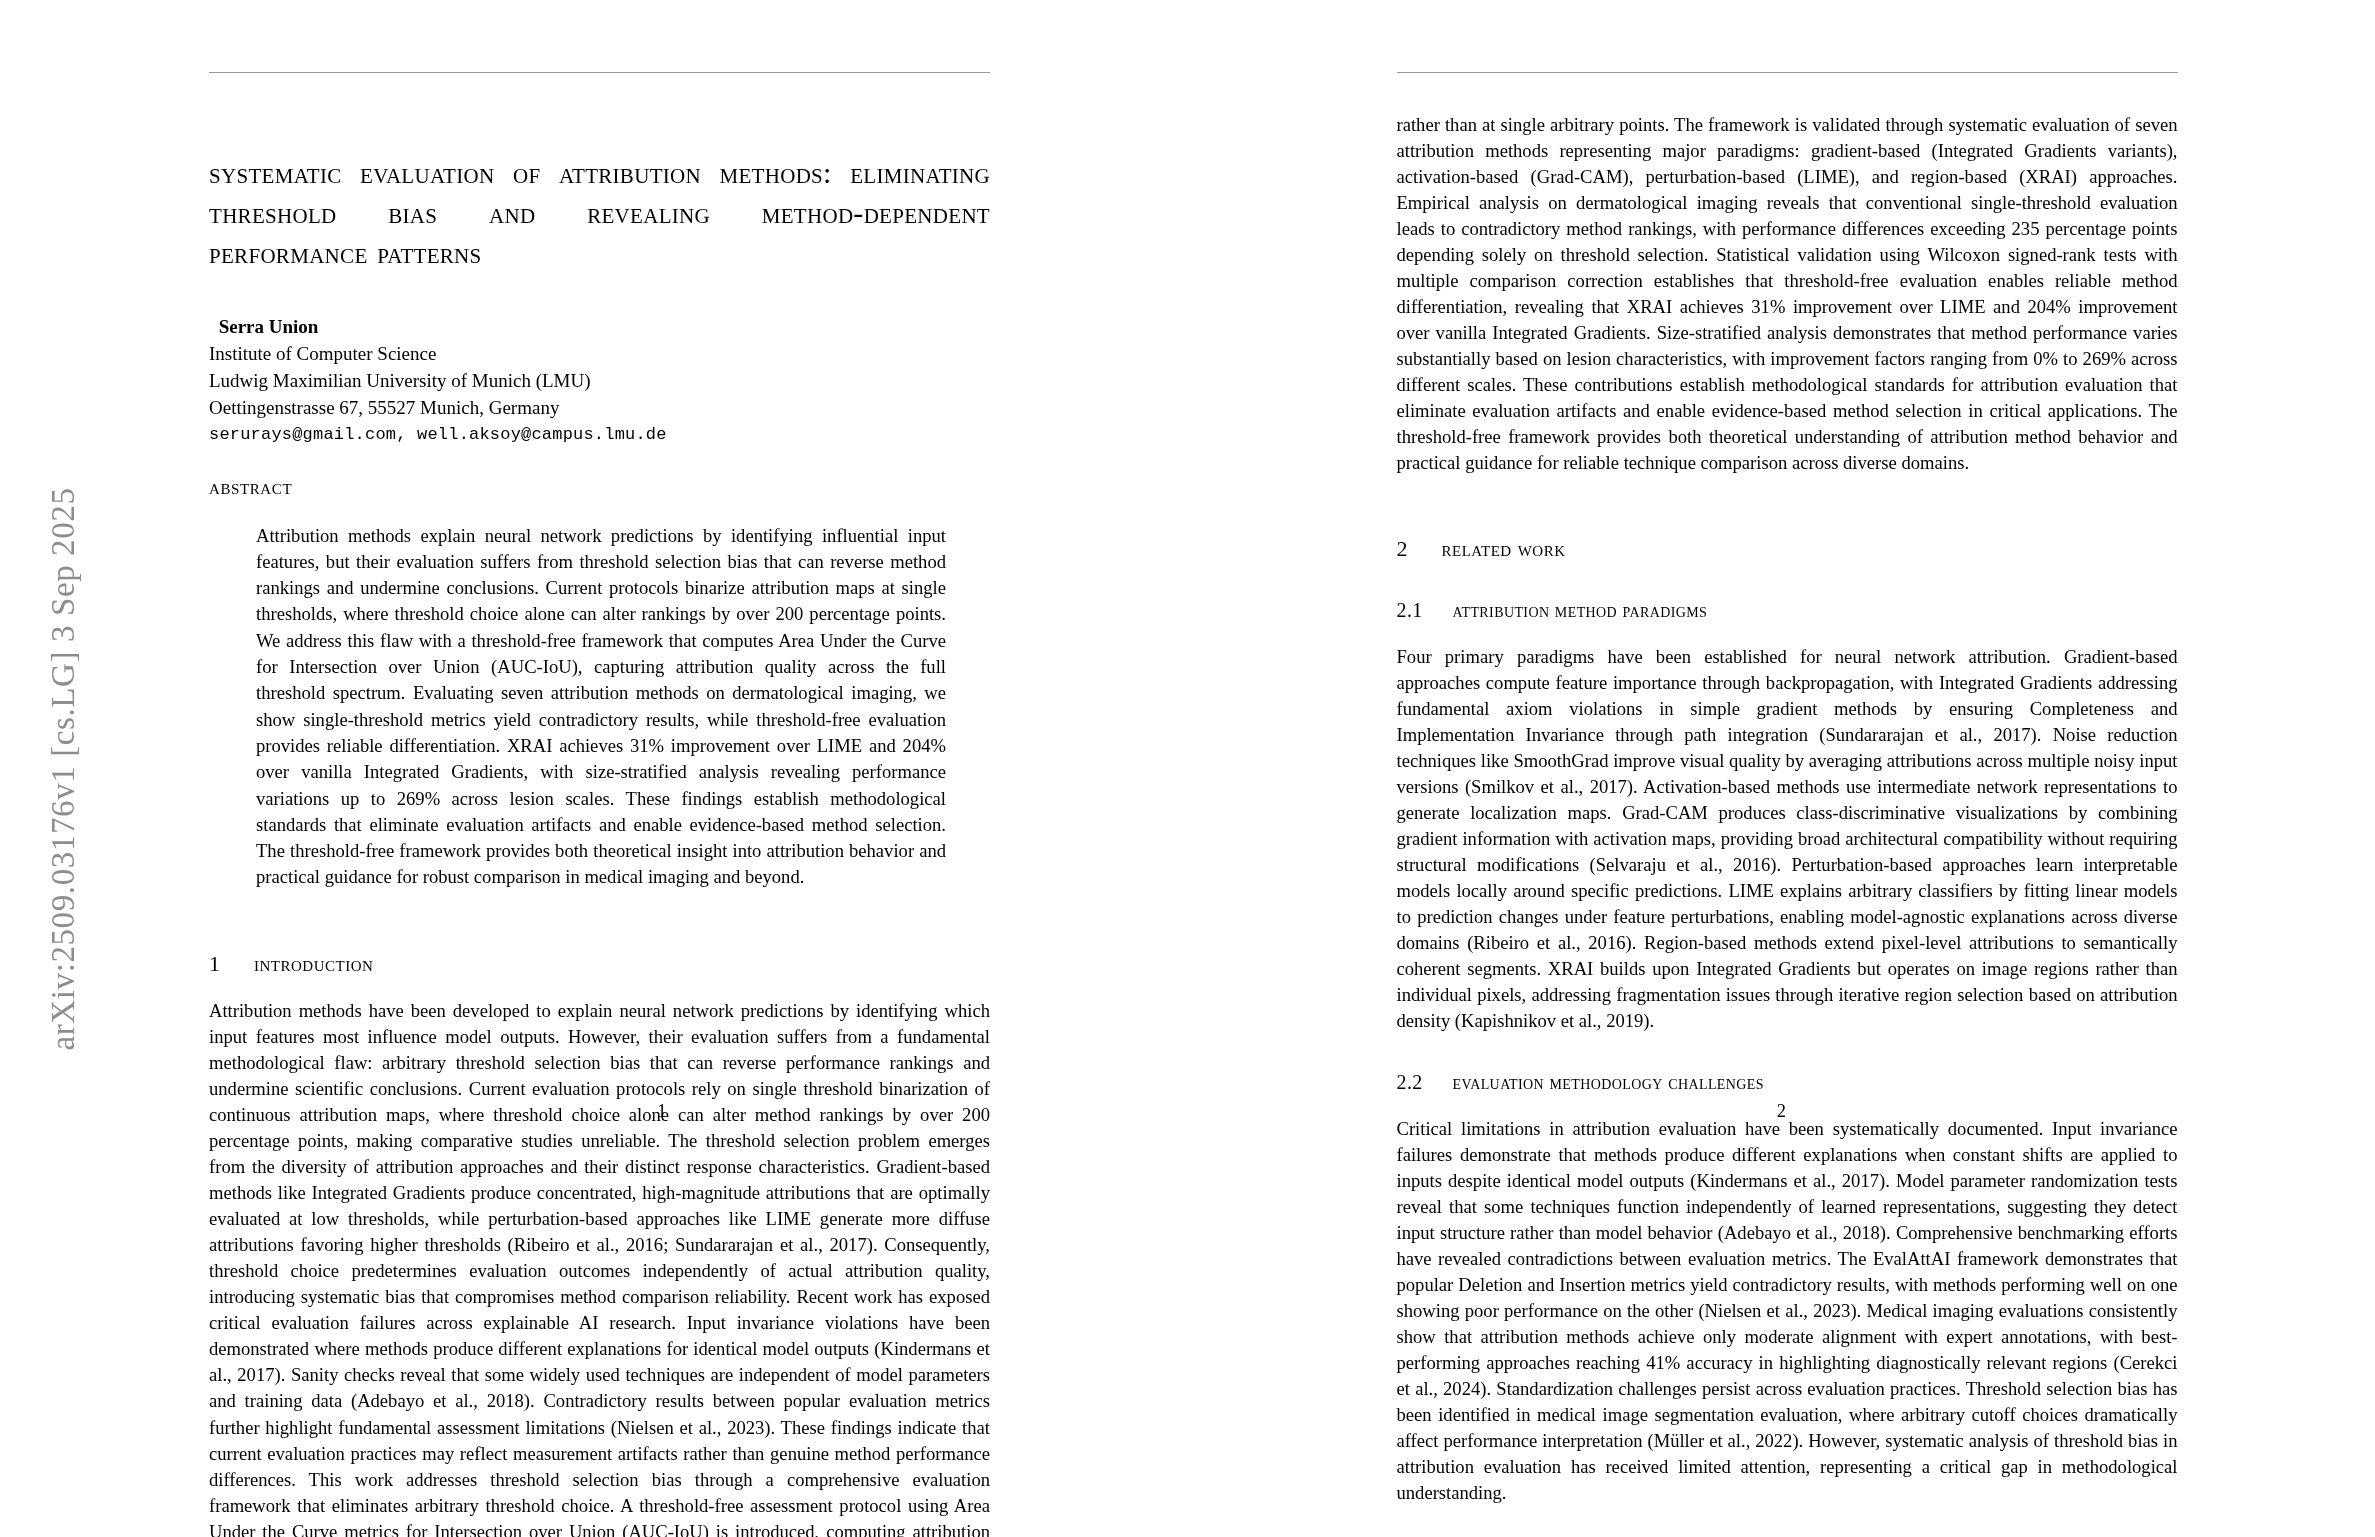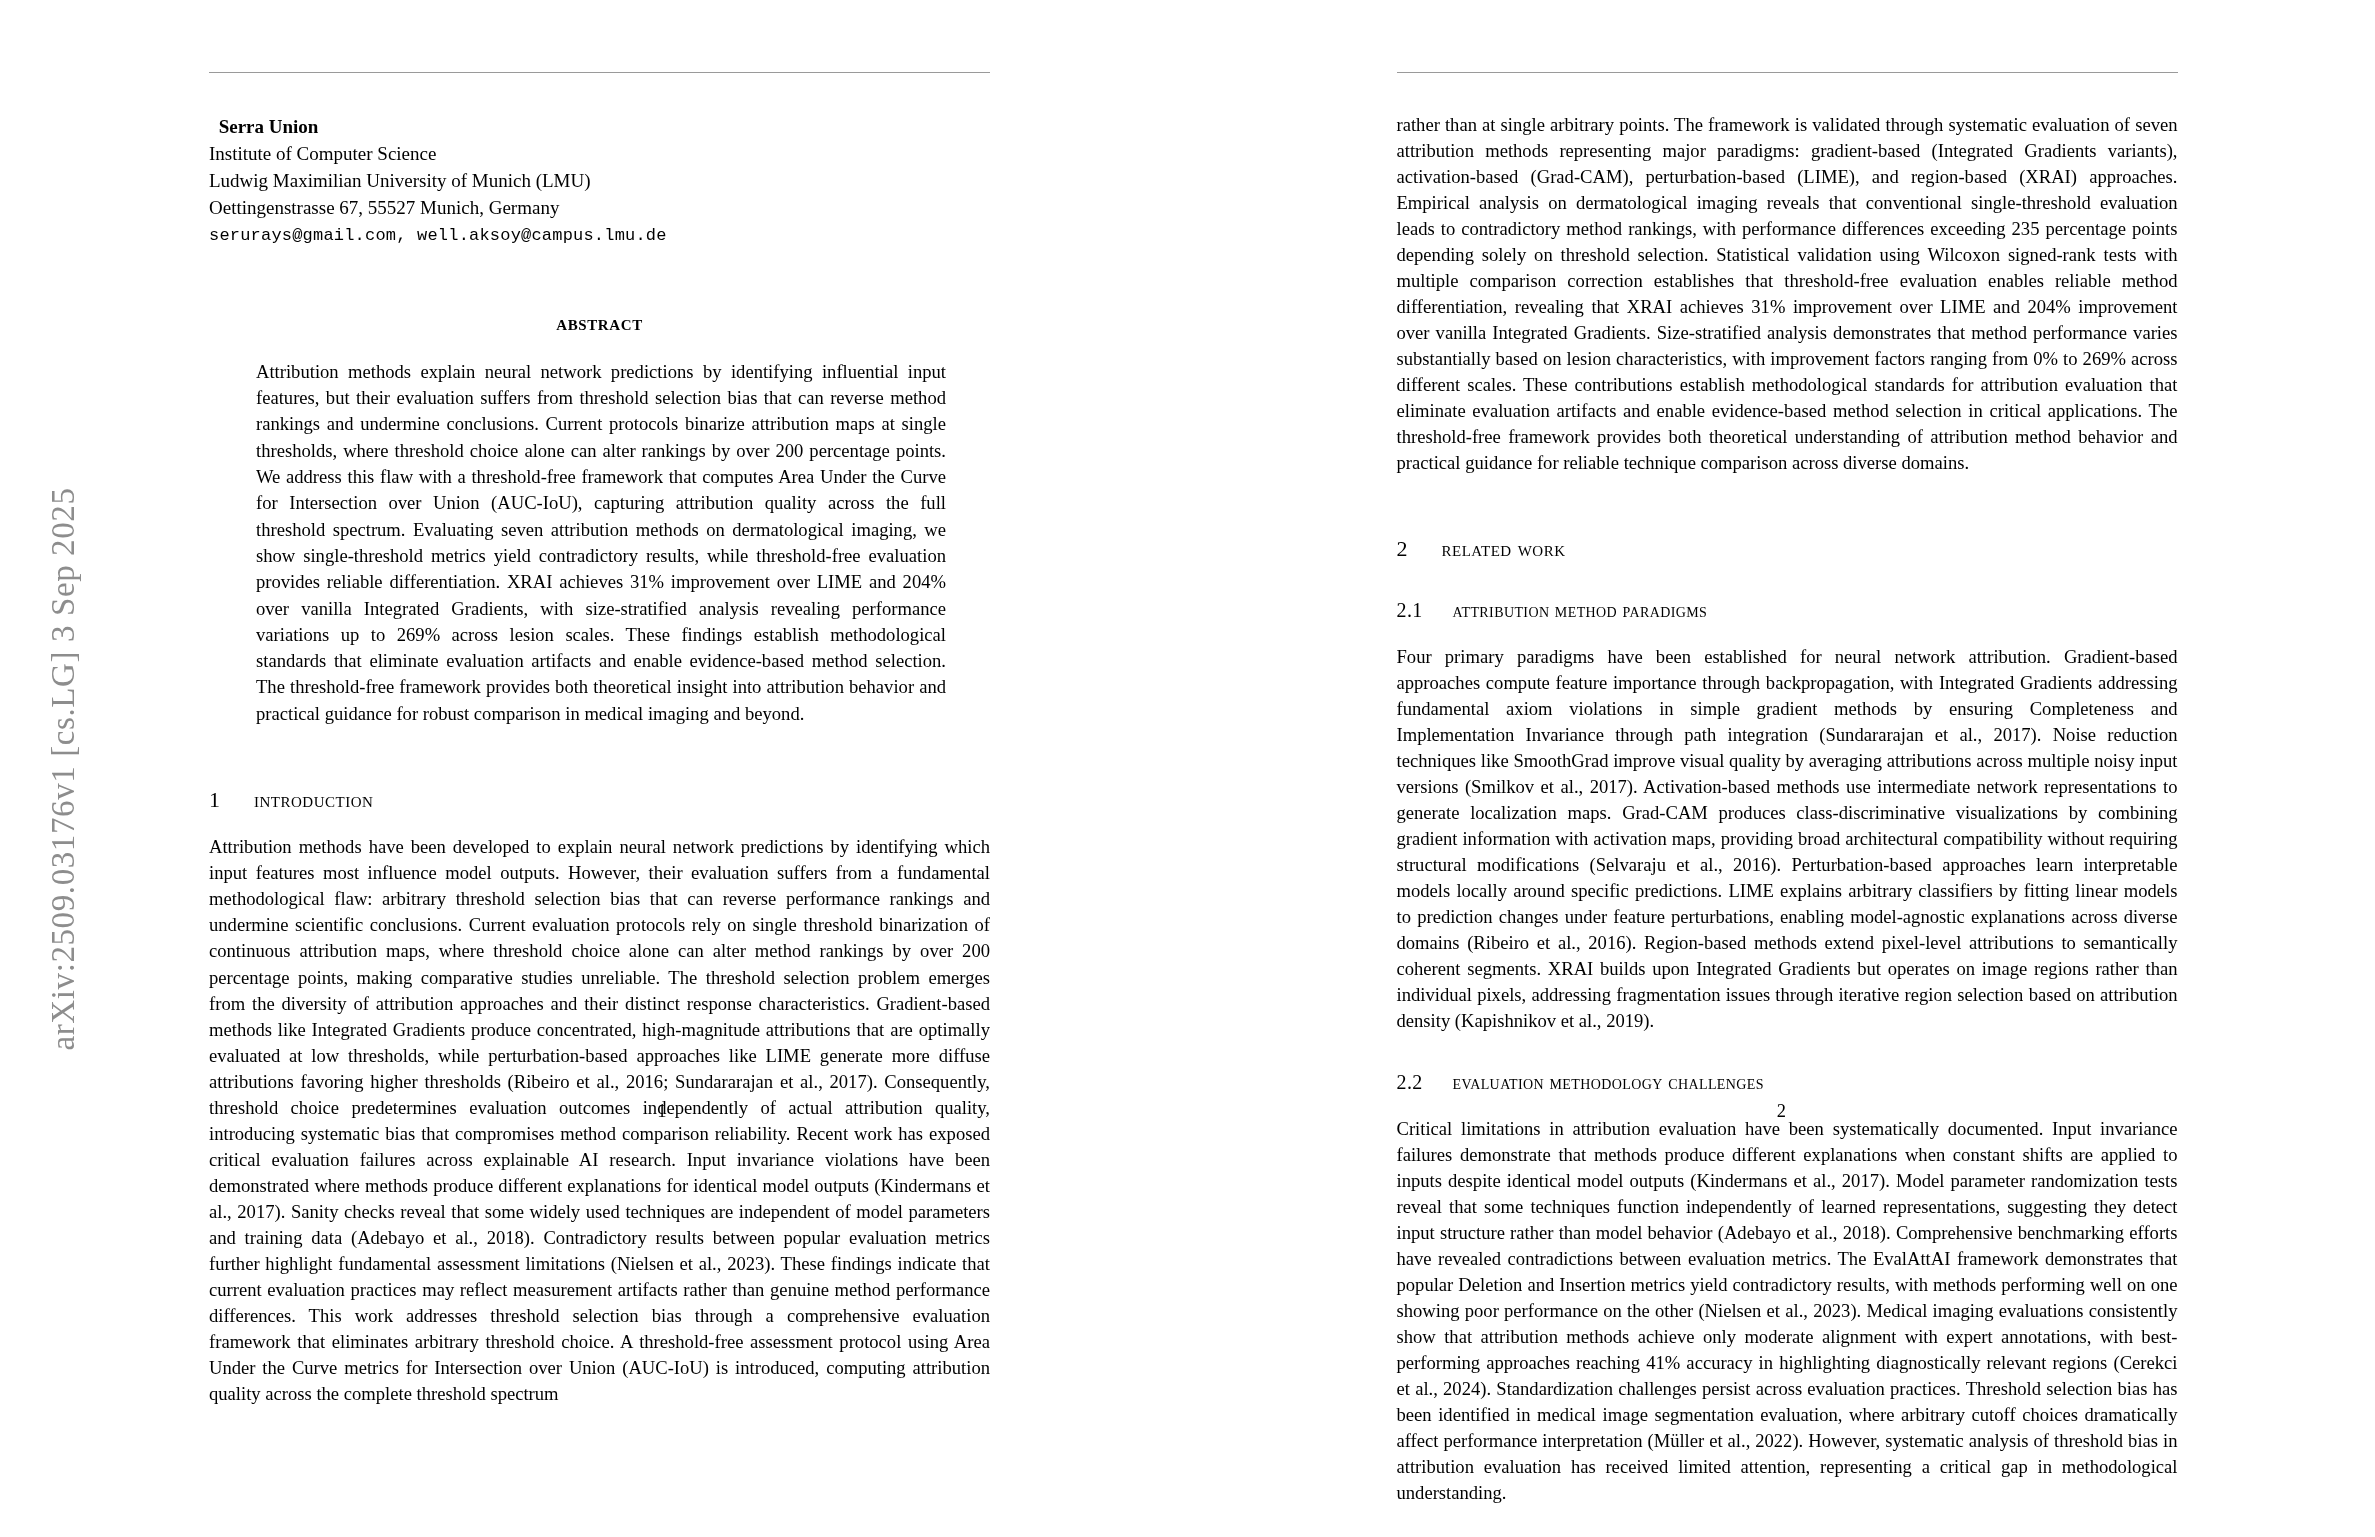--- a/index.html
+++ b/index.html
@@ -98,27 +98,25 @@
   .author-line { }
   .author-email {
     font-family: "Liberation Mono", "DejaVu Sans Mono", monospace;
     font-size: 17px;
     letter-spacing: 0.2px;
     margin-top: 1.9px;
   }
 
   
   .abstract-heading {
-    margin-top: 63px;
-    text-align: center;
+    margin-top: 27px;
     font-size: 21.3px;
     font-variant: small-caps;
     text-transform: lowercase;
     letter-spacing: 0.6px;
-    font-weight: bold;
   }
   .abstract-body {
     margin: 23px 44px 0 47px;
     font-size: 18.6px;
     line-height: 1.415;
     text-align: justify;
   }
 
   
   .h1 {
@@ -175,20 +173,21 @@
 <div class="spread">
 
   <div class="arxiv-stamp">
     <div class="stamp-text">arXiv:2509.03176v1  [cs.LG]  3 Sep 2025</div>
   </div>
 
   <div class="page page-left">
     <div class="page-body">
       <hr class="rule">
 
+      <div class="title">Systematic Evaluation of Attribution Methods: Eliminating Threshold Bias and Revealing Method-Dependent Performance Patterns</div>
 
       <div class="author-block">
         <div class="author-name">Serra Union</div>
         <div class="author-line">Institute of Computer Science</div>
         <div class="author-line">Ludwig Maximilian University of Munich (LMU)</div>
         <div class="author-line">Oettingenstrasse 67, 55527 Munich, Germany</div>
         <div class="author-email">serurays@gmail.com, well.aksoy@campus.lmu.de</div>
       </div>
 
       <div class="abstract-heading">Abstract</div>

